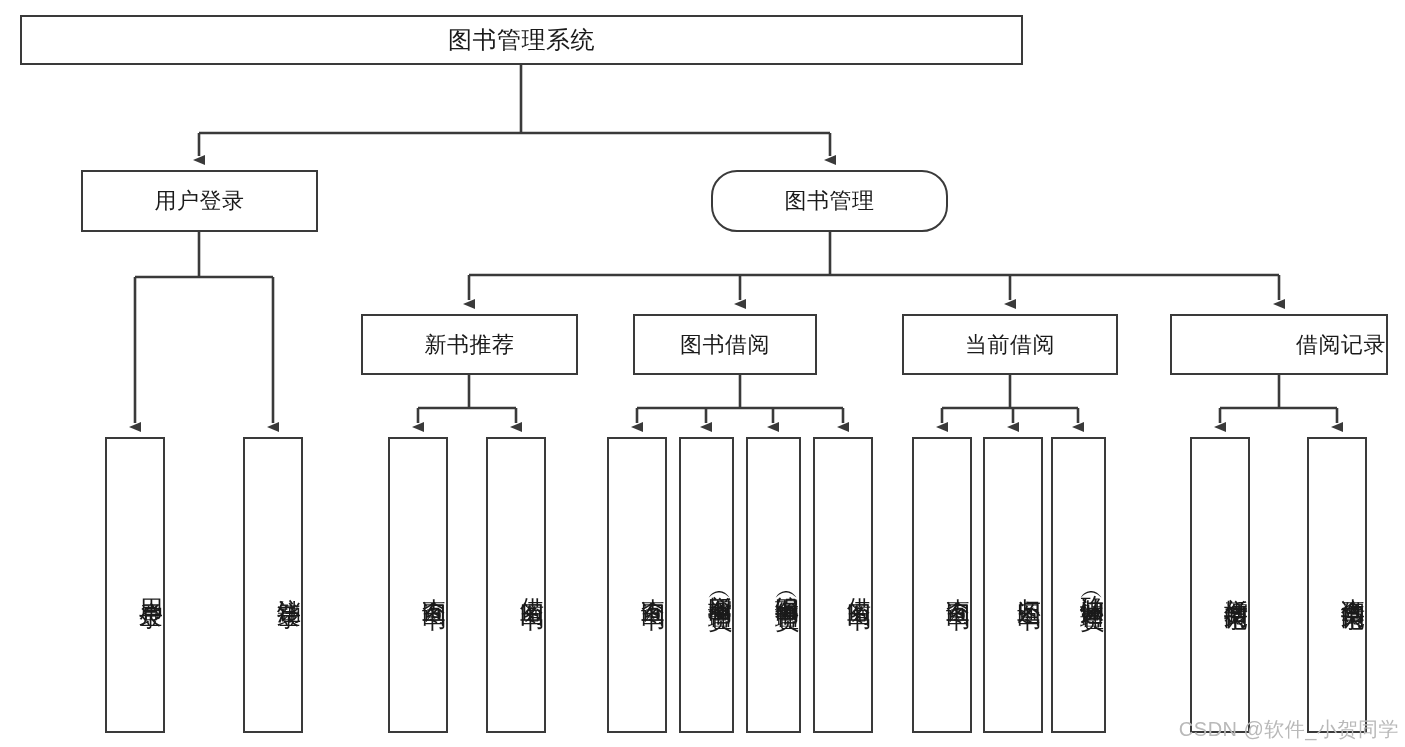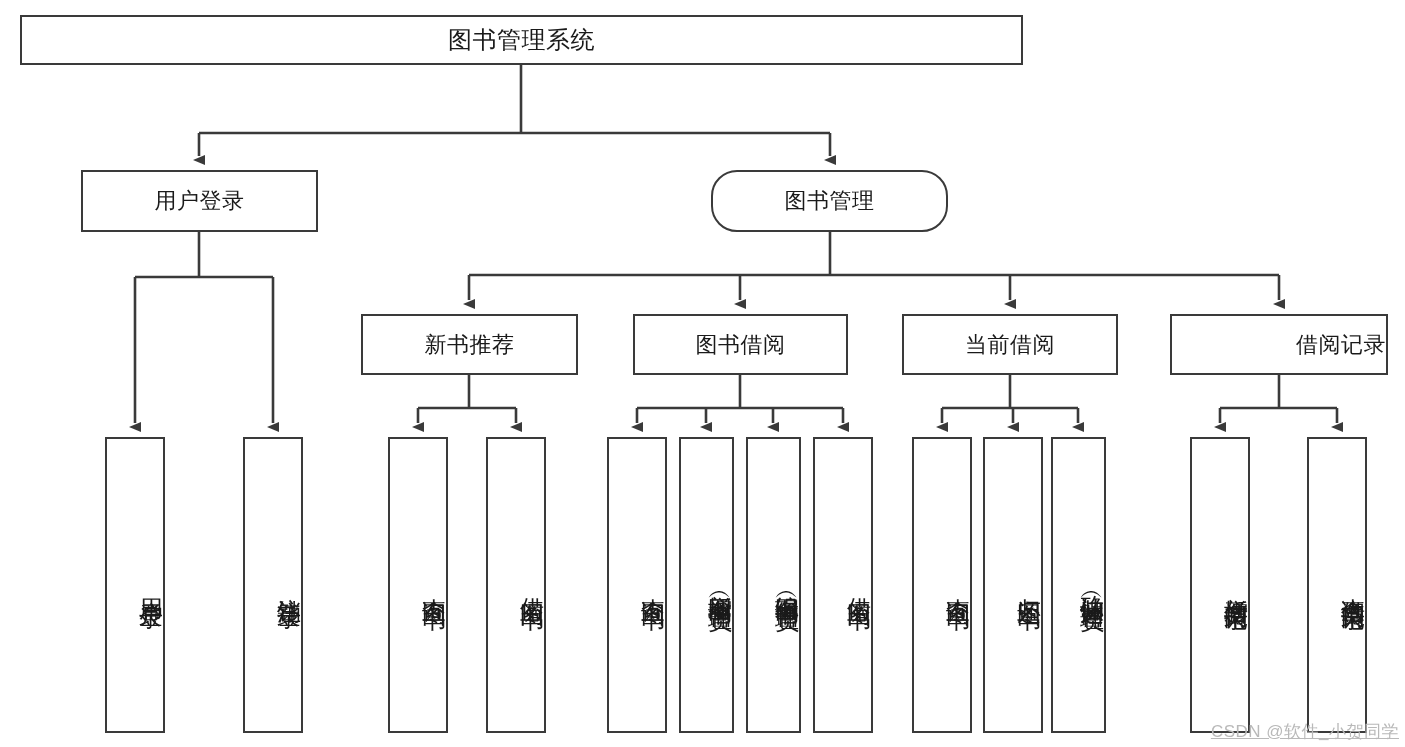--- a/index.html
+++ b/index.html
@@ -18,22 +18,22 @@
   .node.lvl2{font-size:22px;}
   .node.lvl3{font-size:22px;}
 
   .node.leaf{writing-mode:vertical-rl;text-orientation:upright;
              font-size:24px;padding:6px 0;align-items:flex-start;
              justify-content:center;}
   .node.leaf .lbl{writing-mode:vertical-rl;text-orientation:upright;
                   line-height:1.05;letter-spacing:3px;white-space:normal;}
   .node.leaf.tall .lbl{letter-spacing:2px;}
 
-  .watermark{position:absolute;right:6px;bottom:4px;font-size:17px;
-             color:#b9b9b9;white-space:nowrap;letter-spacing:.5px;text-decoration:underline;}
+  .watermark{position:absolute;right:6px;bottom:4px;font-size:20px;
+             color:#b9b9b9;white-space:nowrap;letter-spacing:.5px;}
 </style>
 </head>
 <body>
 
 <div id="canvas">
 
   <svg id="wires" viewBox="0 0 1405 747" xmlns="http://www.w3.org/2000/svg">
     <defs>
       <marker id="arrow" markerWidth="10" markerHeight="12" refX="1" refY="6" orient="auto" markerUnits="userSpaceOnUse">
         <path d="M0,0 L10,0 L5,12 Z" fill="#3a3a3a"></path>
@@ -90,21 +90,21 @@
   <div class="node lvl2" style="left: 81px; top: 170px; width: 237px; height: 62px;">
     <span class="lbl">用户登录</span>
   </div>
   <div class="node lvl2" style="left: 711px; top: 170px; width: 237px; height: 62px; border-radius: 26px;">
     <span class="lbl">图书管理</span>
   </div>
 
   <div class="node lvl3" style="left: 361px; top: 314px; width: 217px; height: 61px;">
     <span class="lbl">新书推荐</span>
   </div>
-  <div class="node lvl3" style="left: 633px; top: 314px; width: 215px; height: 61px;">
+  <div class="node lvl3" style="left: 633px; top: 314px; width: 184px; height: 61px;">
     <span class="lbl">图书借阅</span>
   </div>
   <div class="node lvl3" style="left: 902px; top: 314px; width: 216px; height: 61px;">
     <span class="lbl">当前借阅</span>
   </div>
   <div class="node lvl3" style="left: 1170px; top: 314px; width: 218px; height: 61px; justify-content: flex-end;">
     <span class="lbl">借阅记录</span>
   </div>
 
   <div class="node leaf" style="left: 105px; top: 437px; width: 60px; height: 296px;">

